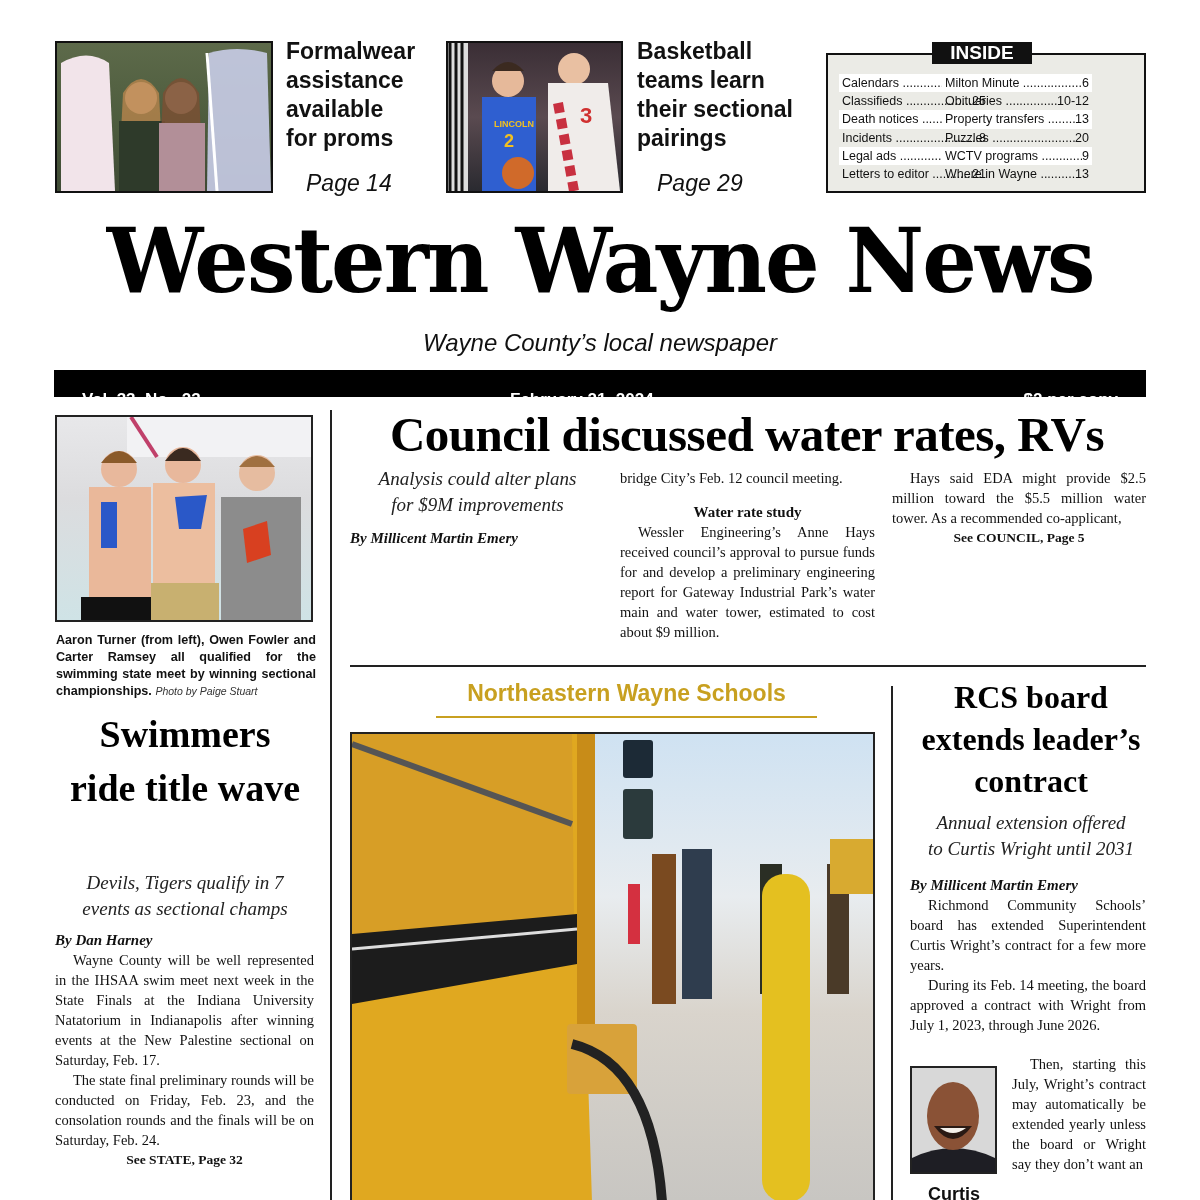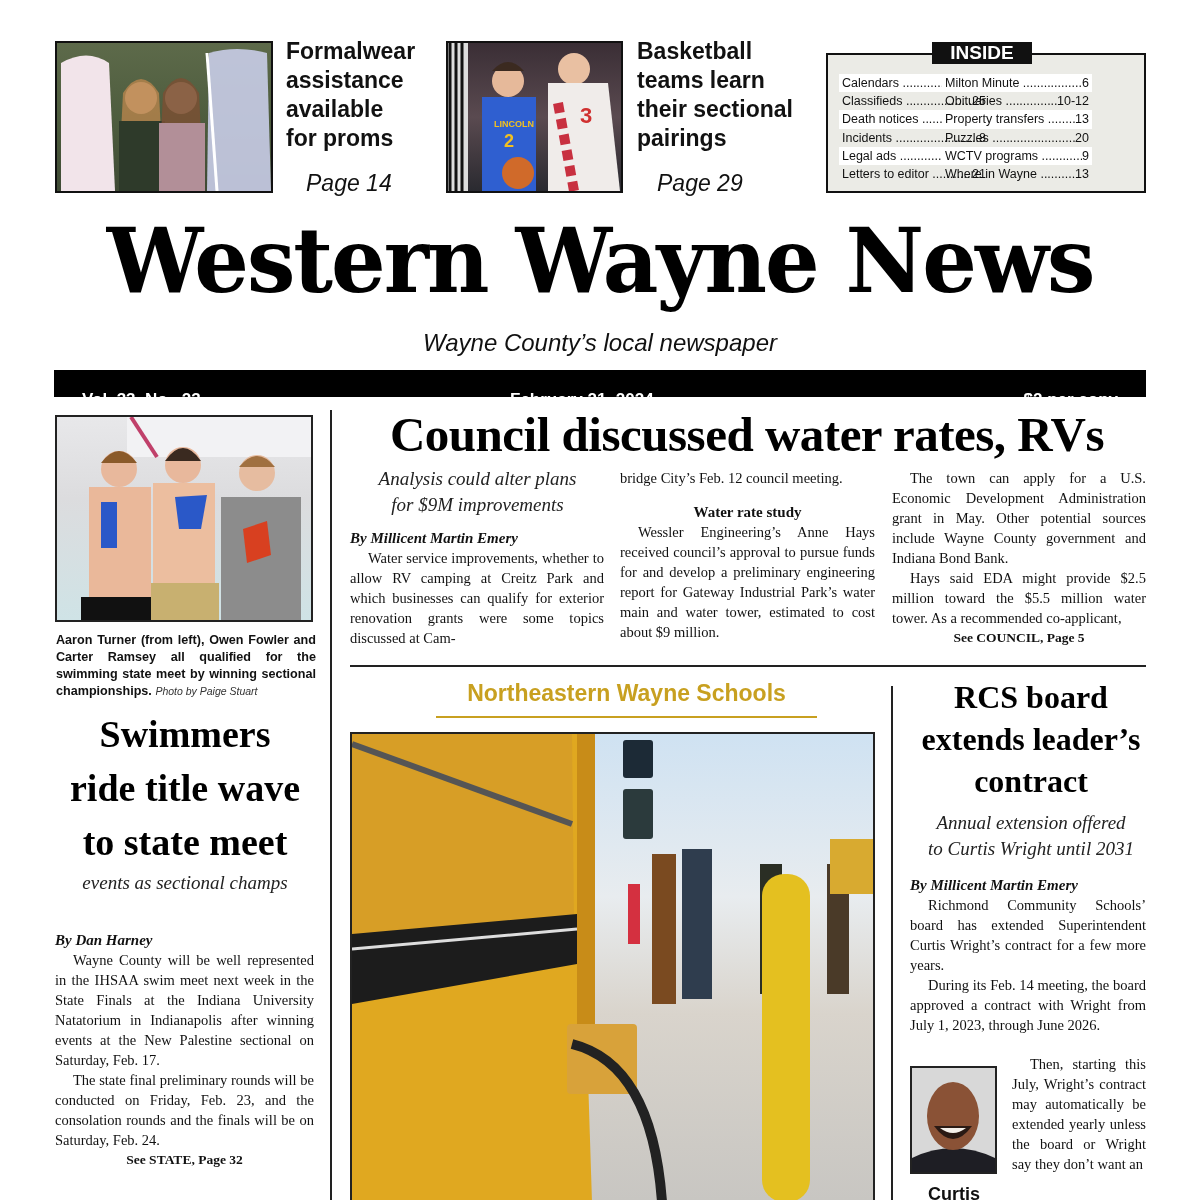--- a/index.html
+++ b/index.html
@@ -179,50 +179,48 @@
     <path d="M186 112 L210 104 L214 138 L190 146 Z" fill="#d84020"></path>
   </svg>
 </div>
 <div class="caption">
   <span>Aaron Turner (from left), Owen Fowler and Carter Ramsey all qualified for the swimming state meet by winning sectional championships.</span>
   <span class="credit">Photo by Paige Stuart</span>
 </div>
 <div class="headline" style="left:50px;top:707px;width:270px;font-size:38px;line-height:54px;">
   <div>Swimmers</div>
   <div>ride title wave</div>
-  <div>to state meet</div>
 </div>
 <div class="deck" style="left:50px;top:870px;width:270px;">
+  <div>Devils, Tigers qualify in 7</div>
   <div>events as sectional champs</div>
 </div>
 <div class="col" style="left:55px;top:930px;width:259px;">
   <p class="byline">By Dan Harney</p>
   <p>Wayne County will be well represented in the IHSAA swim meet next week in the State Finals at the Indiana University Natatorium in Indianapolis after winning events at the New Palestine sectional on Saturday, Feb. 17.</p>
   <p>The state final preliminary rounds will be conducted on Friday, Feb. 23, and the consolation rounds and the finals will be on Saturday, Feb. 24.</p>
   <p class="jump">See STATE, Page 32</p>
 </div>
 
 <div class="vrule" style="left:330px;top:410px;height:790px;"></div>
 
 <div class="headline" style="left:342px;top:404px;width:810px;font-size:49px;line-height:62px;letter-spacing:-0.5px;">Council discussed water rates, RVs</div>
 <div class="deck" style="left:350px;top:466px;width:255px;">
   <div>Analysis could alter plans</div>
   <div>for $9M improvements</div>
 </div>
 <div class="col" style="left:350px;top:528px;width:254px;">
   <p class="byline">By Millicent Martin Emery</p>
-  <p>Water service improvements, whether to allow RV camping at Creitz Park and which businesses can qualify for exterior renovation grants were some topics discussed at Cam-</p>
 </div>
 <div class="col" style="left:620px;top:468px;width:255px;">
   <p style="text-indent:0">bridge City’s Feb. 12 council meeting.</p>
   <p class="subhead">Water rate study</p>
   <p>Wessler Engineering’s Anne Hays received council’s approval to pursue funds for and develop a preliminary engineering report for Gateway Industrial Park’s water main and water tower, estimated to cost about $9 million.</p>
 </div>
 <div class="col" style="left:892px;top:468px;width:254px;">
-  <p>The town can apply for a U.S. Economic Development Administration grant in May. Other potential sources include Wayne County government and Indiana Bond Bank.</p>
   <p>Hays said EDA might provide $2.5 million toward the $5.5 million water tower. As a recommended co-applicant,</p>
   <p class="jump">See COUNCIL, Page 5</p>
 </div>
 
 <div class="hrule" style="left:350px;top:665px;width:796px;"></div>
 
 <div class="section-label">Northeastern Wayne Schools</div>
 <div class="section-underline"></div>
 <div class="abs" style="left:350px;top:732px;width:525px;height:468px;border:2px solid #222;border-bottom:none;overflow:hidden;background:linear-gradient(180deg,#cfe2f2 0%,#e8ecef 35%,#d9d4cc 60%,#c8c6c2 100%);">
   <svg width="521" height="468" viewBox="0 0 521 468">

